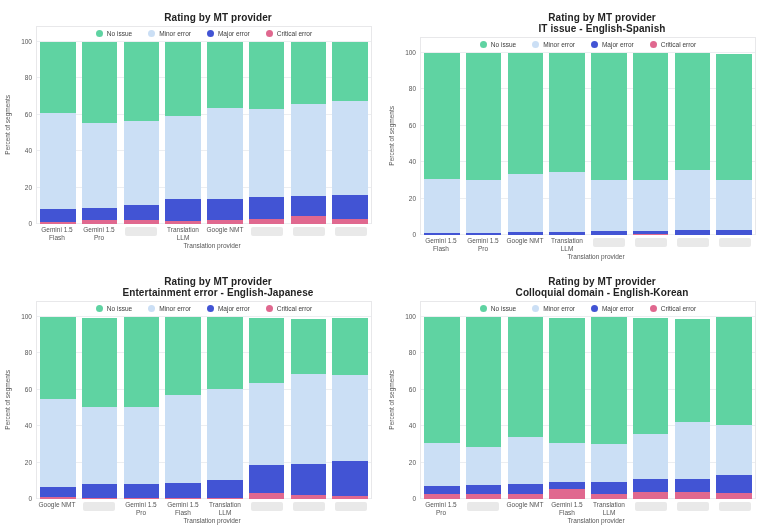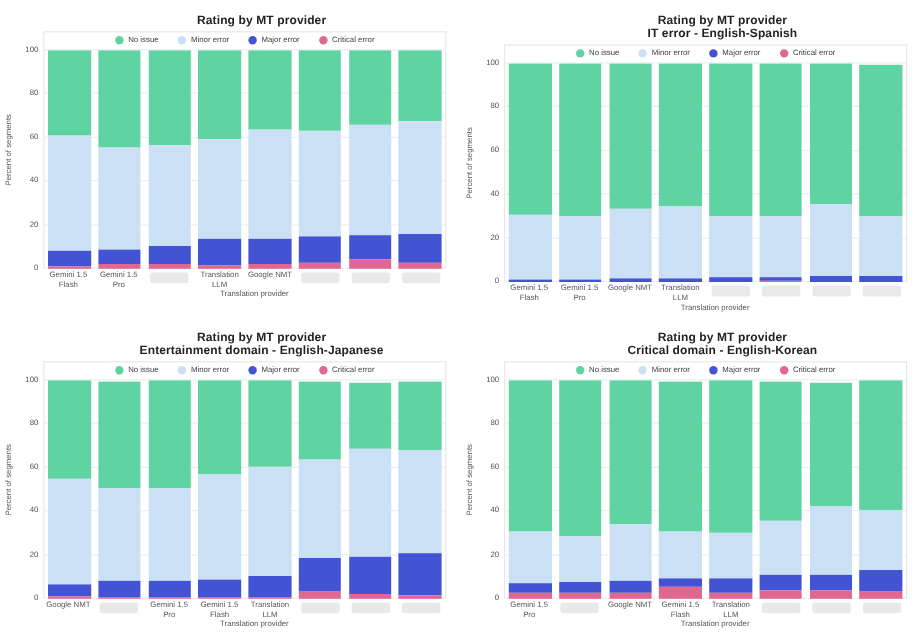--- a/index.html
+++ b/index.html
@@ -166,21 +166,21 @@
         <div class="xtick">
           <div class="redacted" style="background: rgb(233, 233, 233);"></div>
         </div>
       </div>
     <div class="x-axis-title">Translation provider</div>
   </figure>
 
   <figure class="chart" style="margin:0">
     <div class="titles">
       <div class="chart-title">Rating by MT provider</div>
-      <div class="chart-subtitle">IT error - English-Spanish</div>
+      <div class="chart-subtitle">IT issue - English-Spanish</div>
     </div>
     <div class="chart-body">
       <div class="y-axis-title">
           <span>Percent of segments</span>
         </div>
       <div class="ytick-gutter">
           <div class="ytick" style="bottom: 0px;">0</div>
           <div class="ytick" style="bottom: 36.4px;">20</div>
           <div class="ytick" style="bottom: 72.8px;">40</div>
           <div class="ytick" style="bottom: 109.2px;">60</div>
@@ -305,21 +305,21 @@
         <div class="xtick">
           <div class="redacted" style="background: rgb(233, 233, 233);"></div>
         </div>
       </div>
     <div class="x-axis-title">Translation provider</div>
   </figure>
 
   <figure class="chart" style="margin:0">
     <div class="titles">
       <div class="chart-title">Rating by MT provider</div>
-      <div class="chart-subtitle">Entertainment domain - English-Japanese</div>
+      <div class="chart-subtitle">Entertainment error - English-Japanese</div>
     </div>
     <div class="chart-body">
       <div class="y-axis-title">
           <span>Percent of segments</span>
         </div>
       <div class="ytick-gutter">
           <div class="ytick" style="bottom: 0px;">0</div>
           <div class="ytick" style="bottom: 36.4px;">20</div>
           <div class="ytick" style="bottom: 72.8px;">40</div>
           <div class="ytick" style="bottom: 109.2px;">60</div>
@@ -444,21 +444,21 @@
         <div class="xtick">
           <div class="redacted" style="background: rgb(233, 233, 233);"></div>
         </div>
       </div>
     <div class="x-axis-title">Translation provider</div>
   </figure>
 
   <figure class="chart" style="margin:0">
     <div class="titles">
       <div class="chart-title">Rating by MT provider</div>
-      <div class="chart-subtitle">Critical domain - English-Korean</div>
+      <div class="chart-subtitle">Colloquial domain - English-Korean</div>
     </div>
     <div class="chart-body">
       <div class="y-axis-title">
           <span>Percent of segments</span>
         </div>
       <div class="ytick-gutter">
           <div class="ytick" style="bottom: 0px;">0</div>
           <div class="ytick" style="bottom: 36.4px;">20</div>
           <div class="ytick" style="bottom: 72.8px;">40</div>
           <div class="ytick" style="bottom: 109.2px;">60</div>

